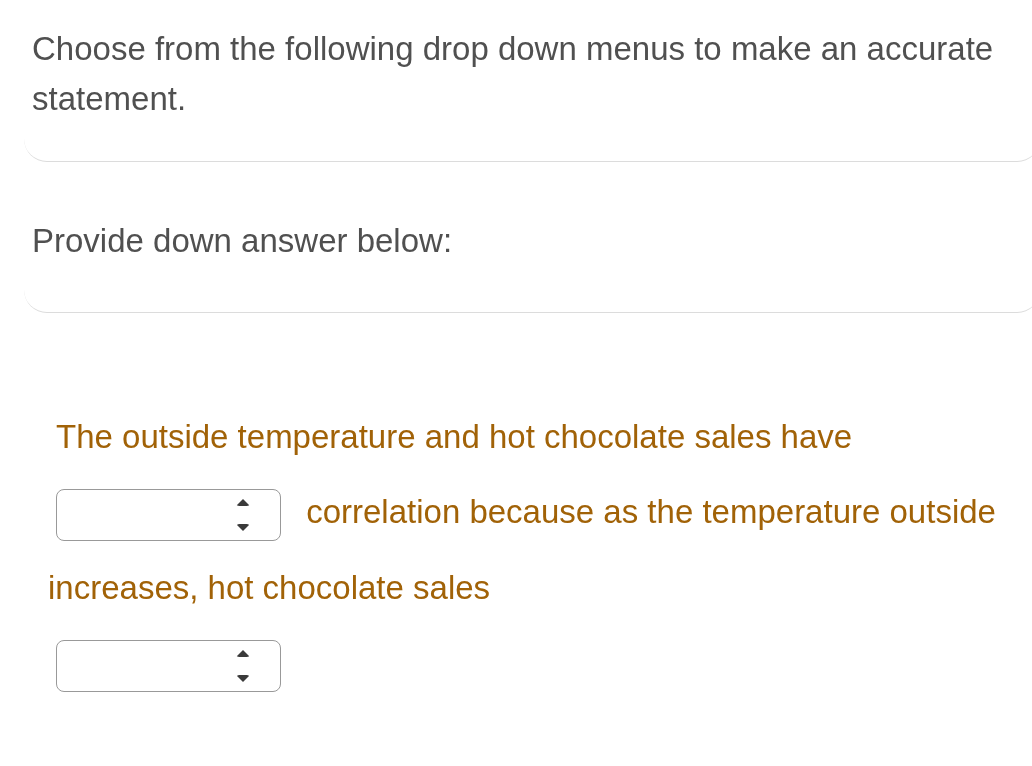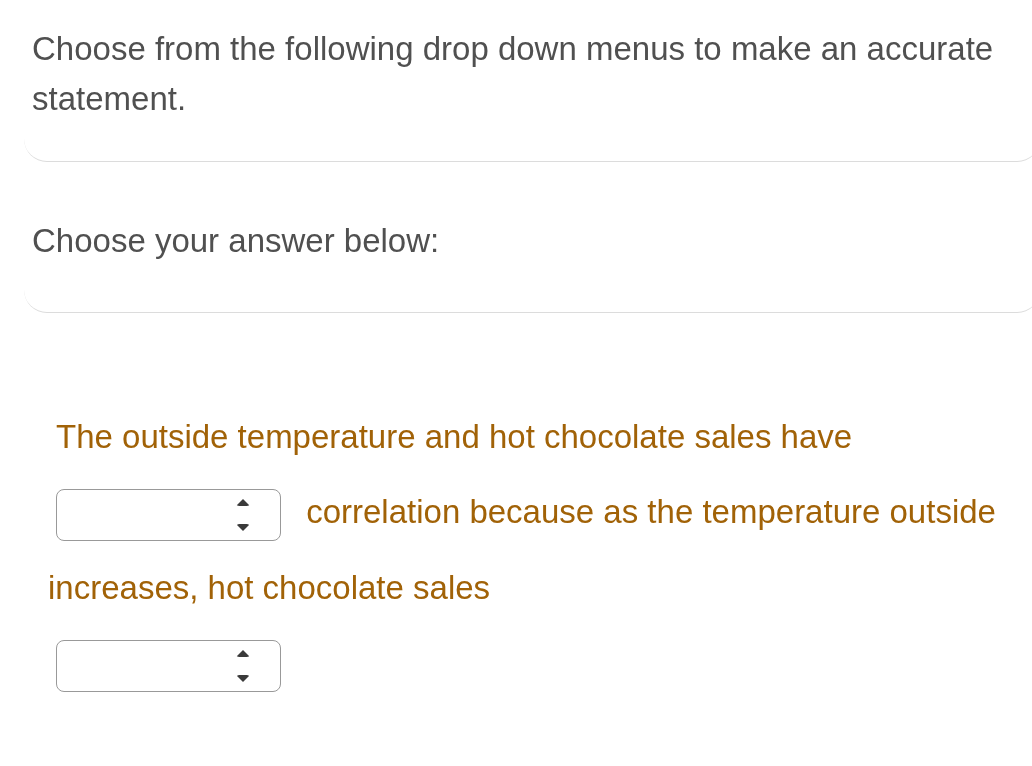--- a/index.html
+++ b/index.html
@@ -75,21 +75,21 @@
     }
   </style>
 </head>
 <body>
 
 <div class="instruction-section">
   <p class="instruction-text">Choose from the following drop down menus to make an accurate statement.</p>
 </div>
 
 <div class="prompt-section">
-  <p class="prompt-text">Choose your answer below:</p>
+  <p class="prompt-text">Provide down answer below:</p>
 </div>
 
 <div class="answer-section">
   <p class="sentence">
     <span>The outside temperature and hot chocolate sales have</span>
     <span class="dropdown">
       <span class="dropdown-indicator">
         <span class="chev chev-up"></span>
         <span class="chev chev-down"></span>
       </span>

